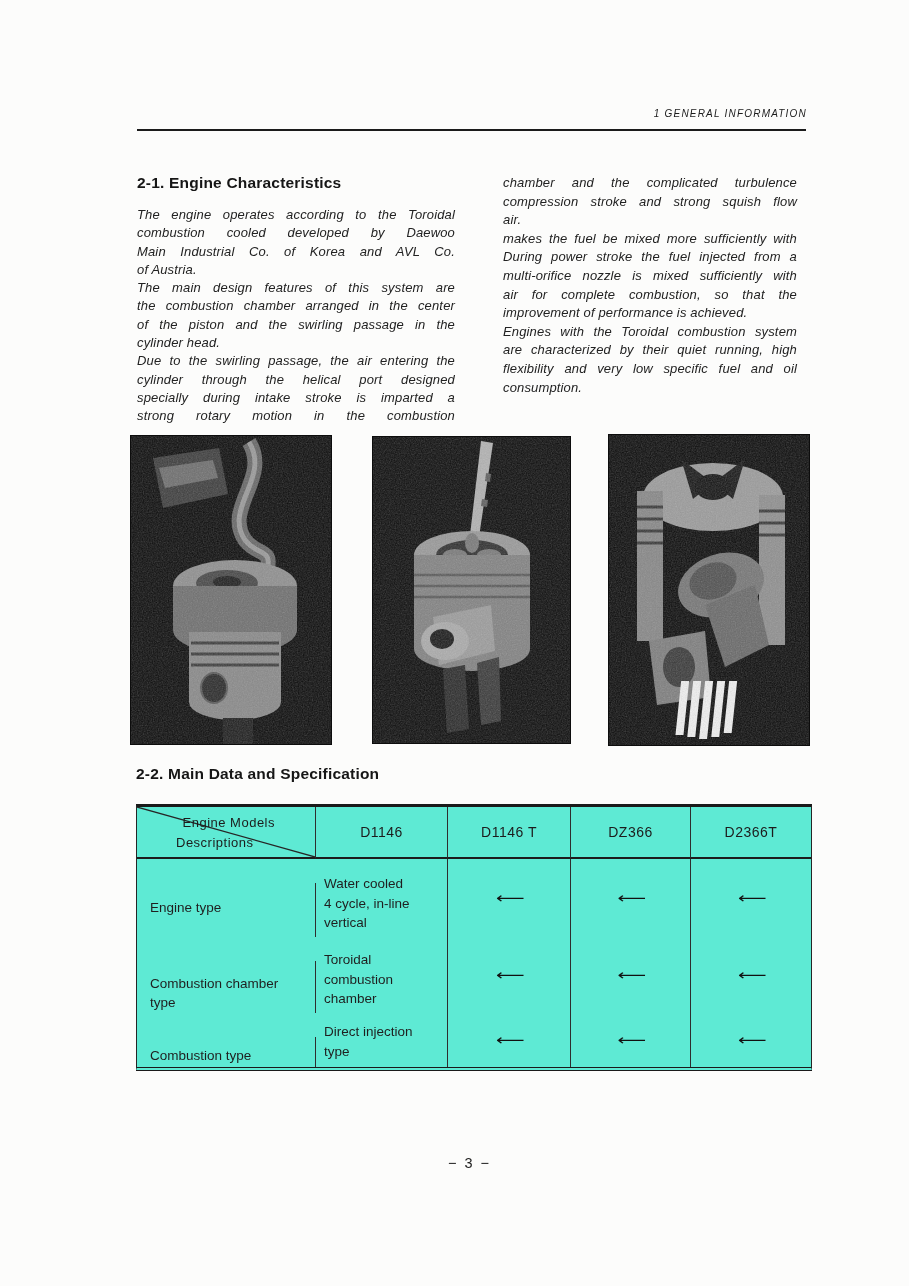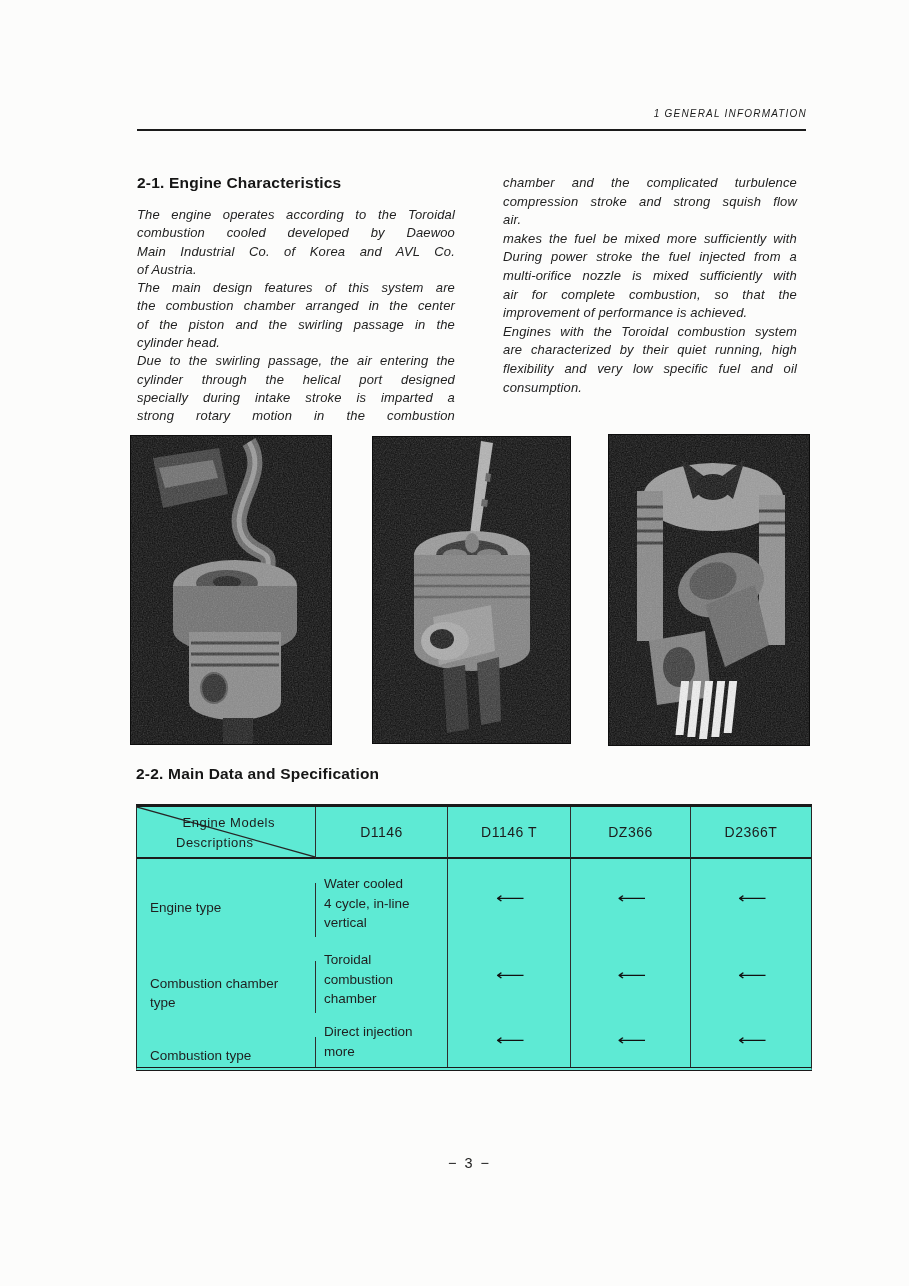--- a/index.html
+++ b/index.html
@@ -285,21 +285,21 @@
     <div class="tc arrow">
         <span>⟵</span>
       </div>
     <div class="tc arrow lastcol">
         <span>⟵</span>
       </div>
 
     <div class="tc desc r3">Combustion type</div>
     <div class="tc val r3">
       <div class="vln">Direct injection</div>
-      <div class="vln">more</div>
+      <div class="vln">type</div>
     </div>
     <div class="tc arrow">
         <span>⟵</span>
       </div>
     <div class="tc arrow">
         <span>⟵</span>
       </div>
     <div class="tc arrow lastcol">
         <span>⟵</span>
       </div>

